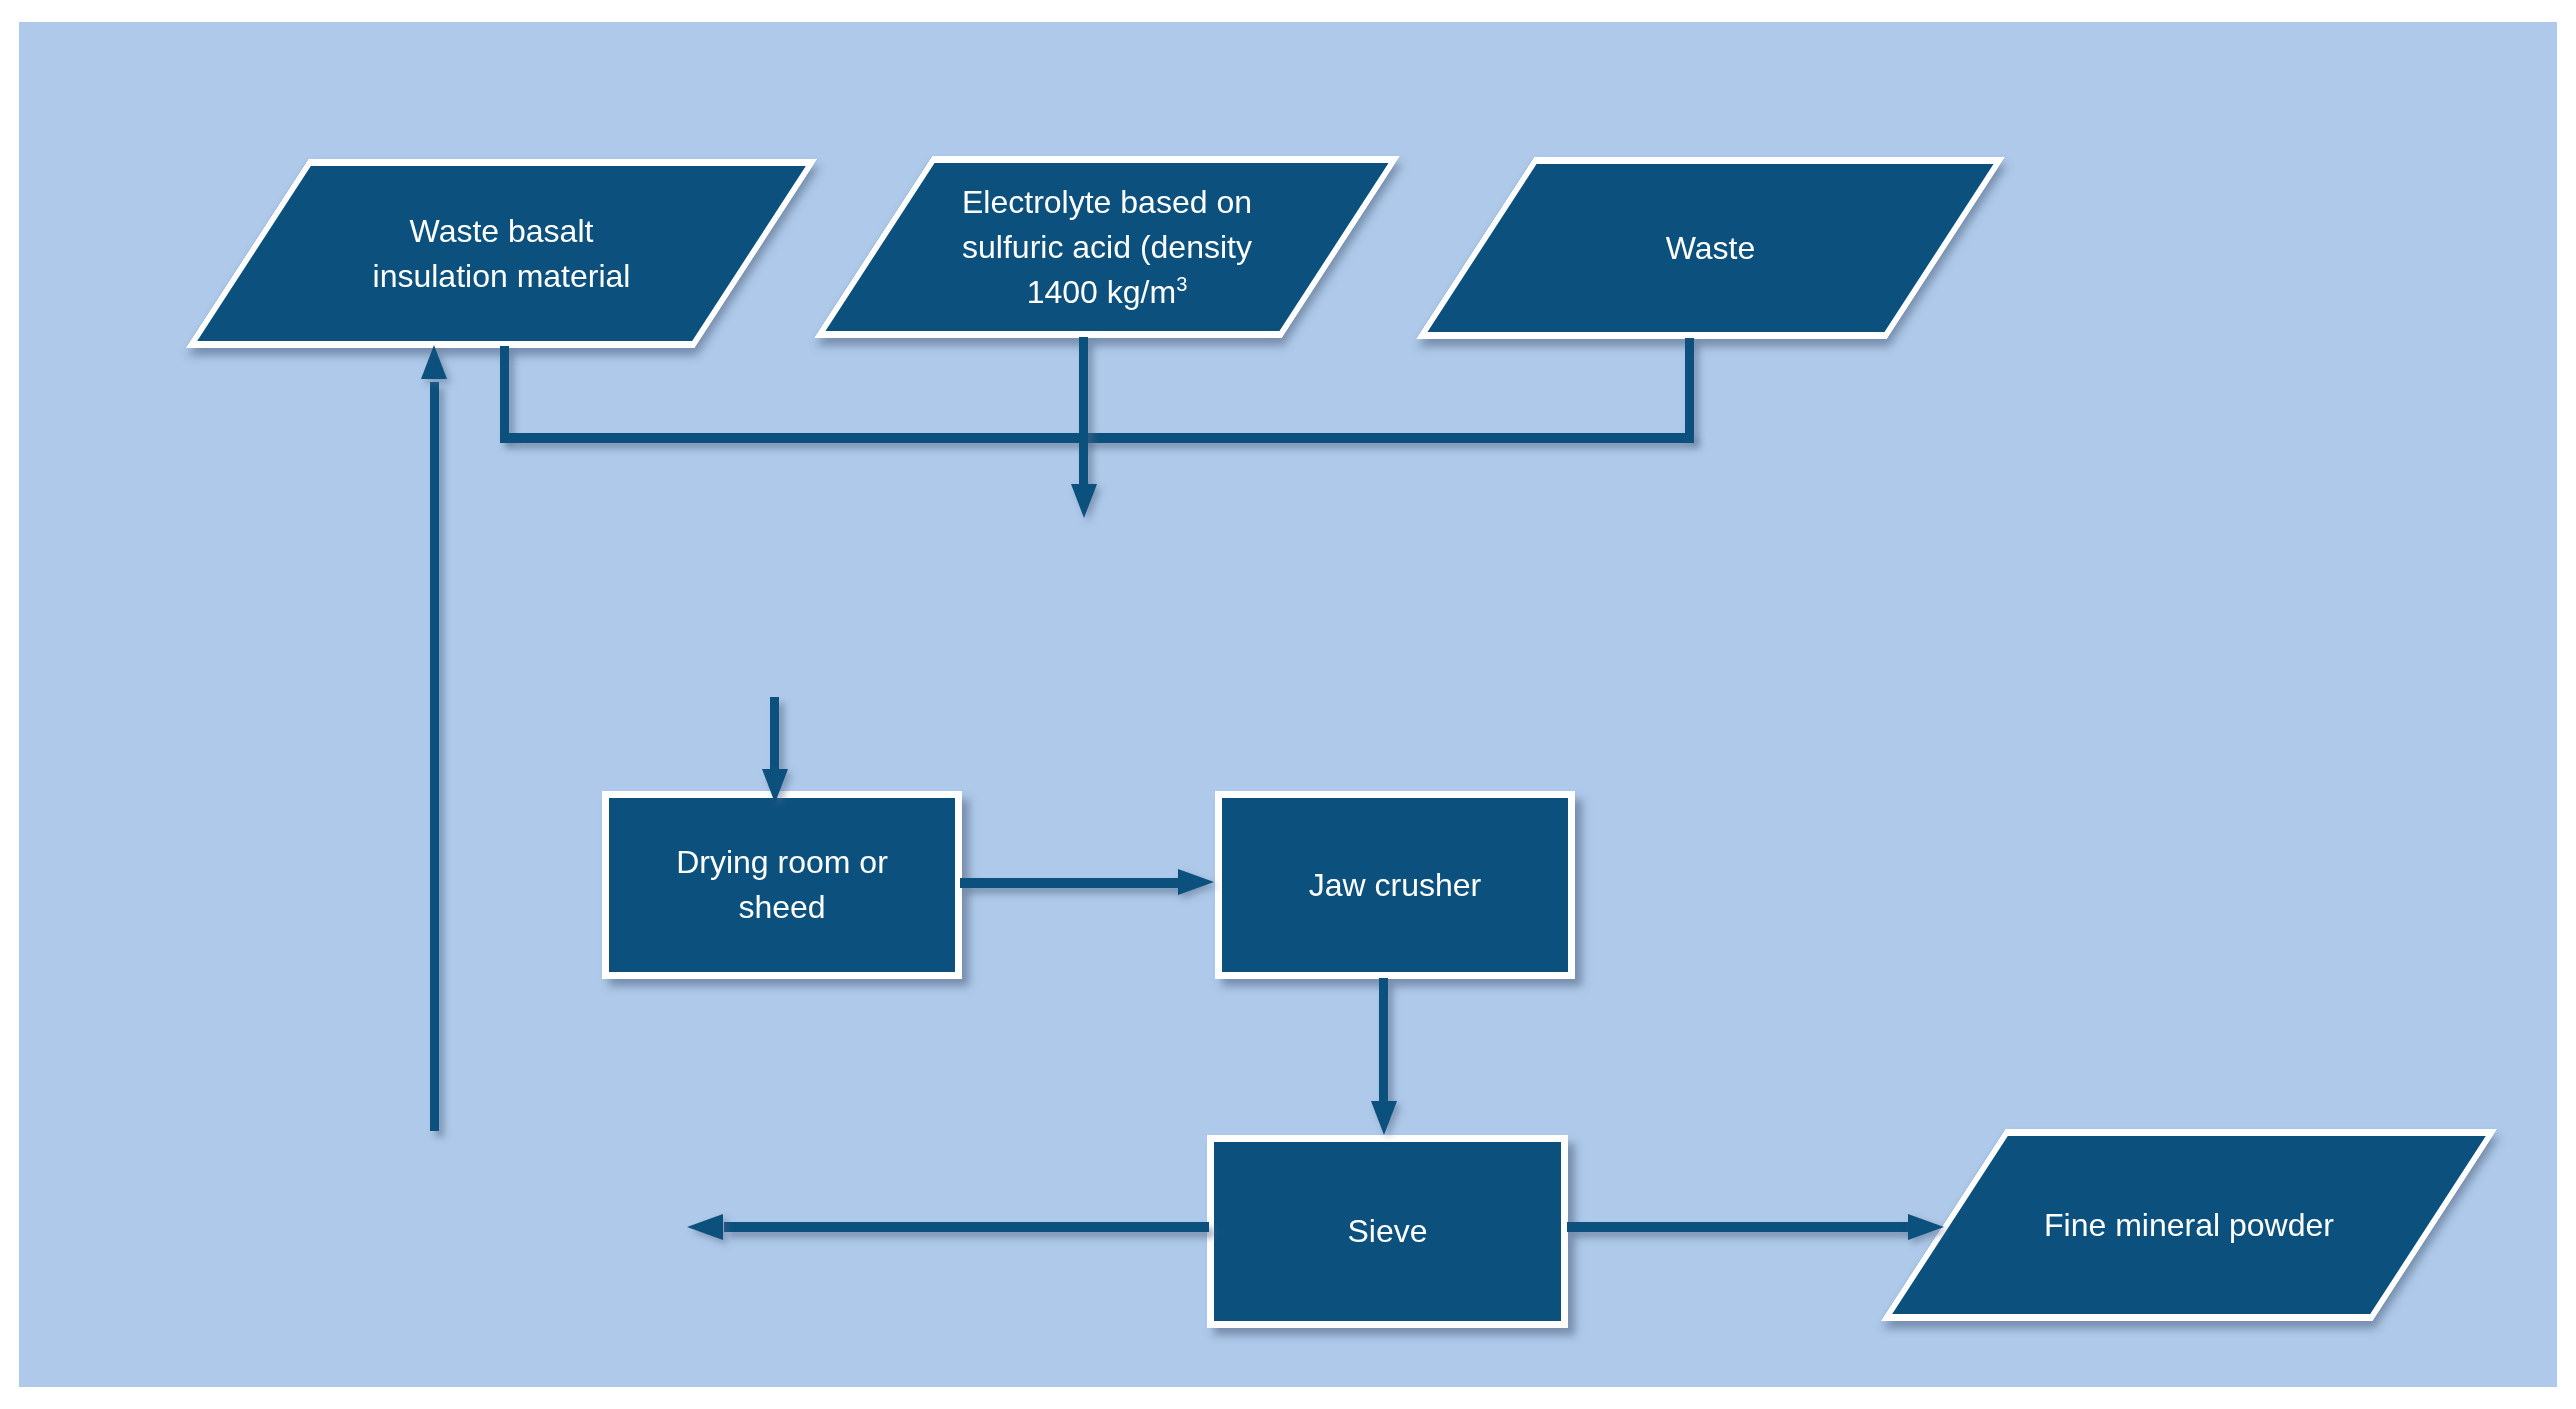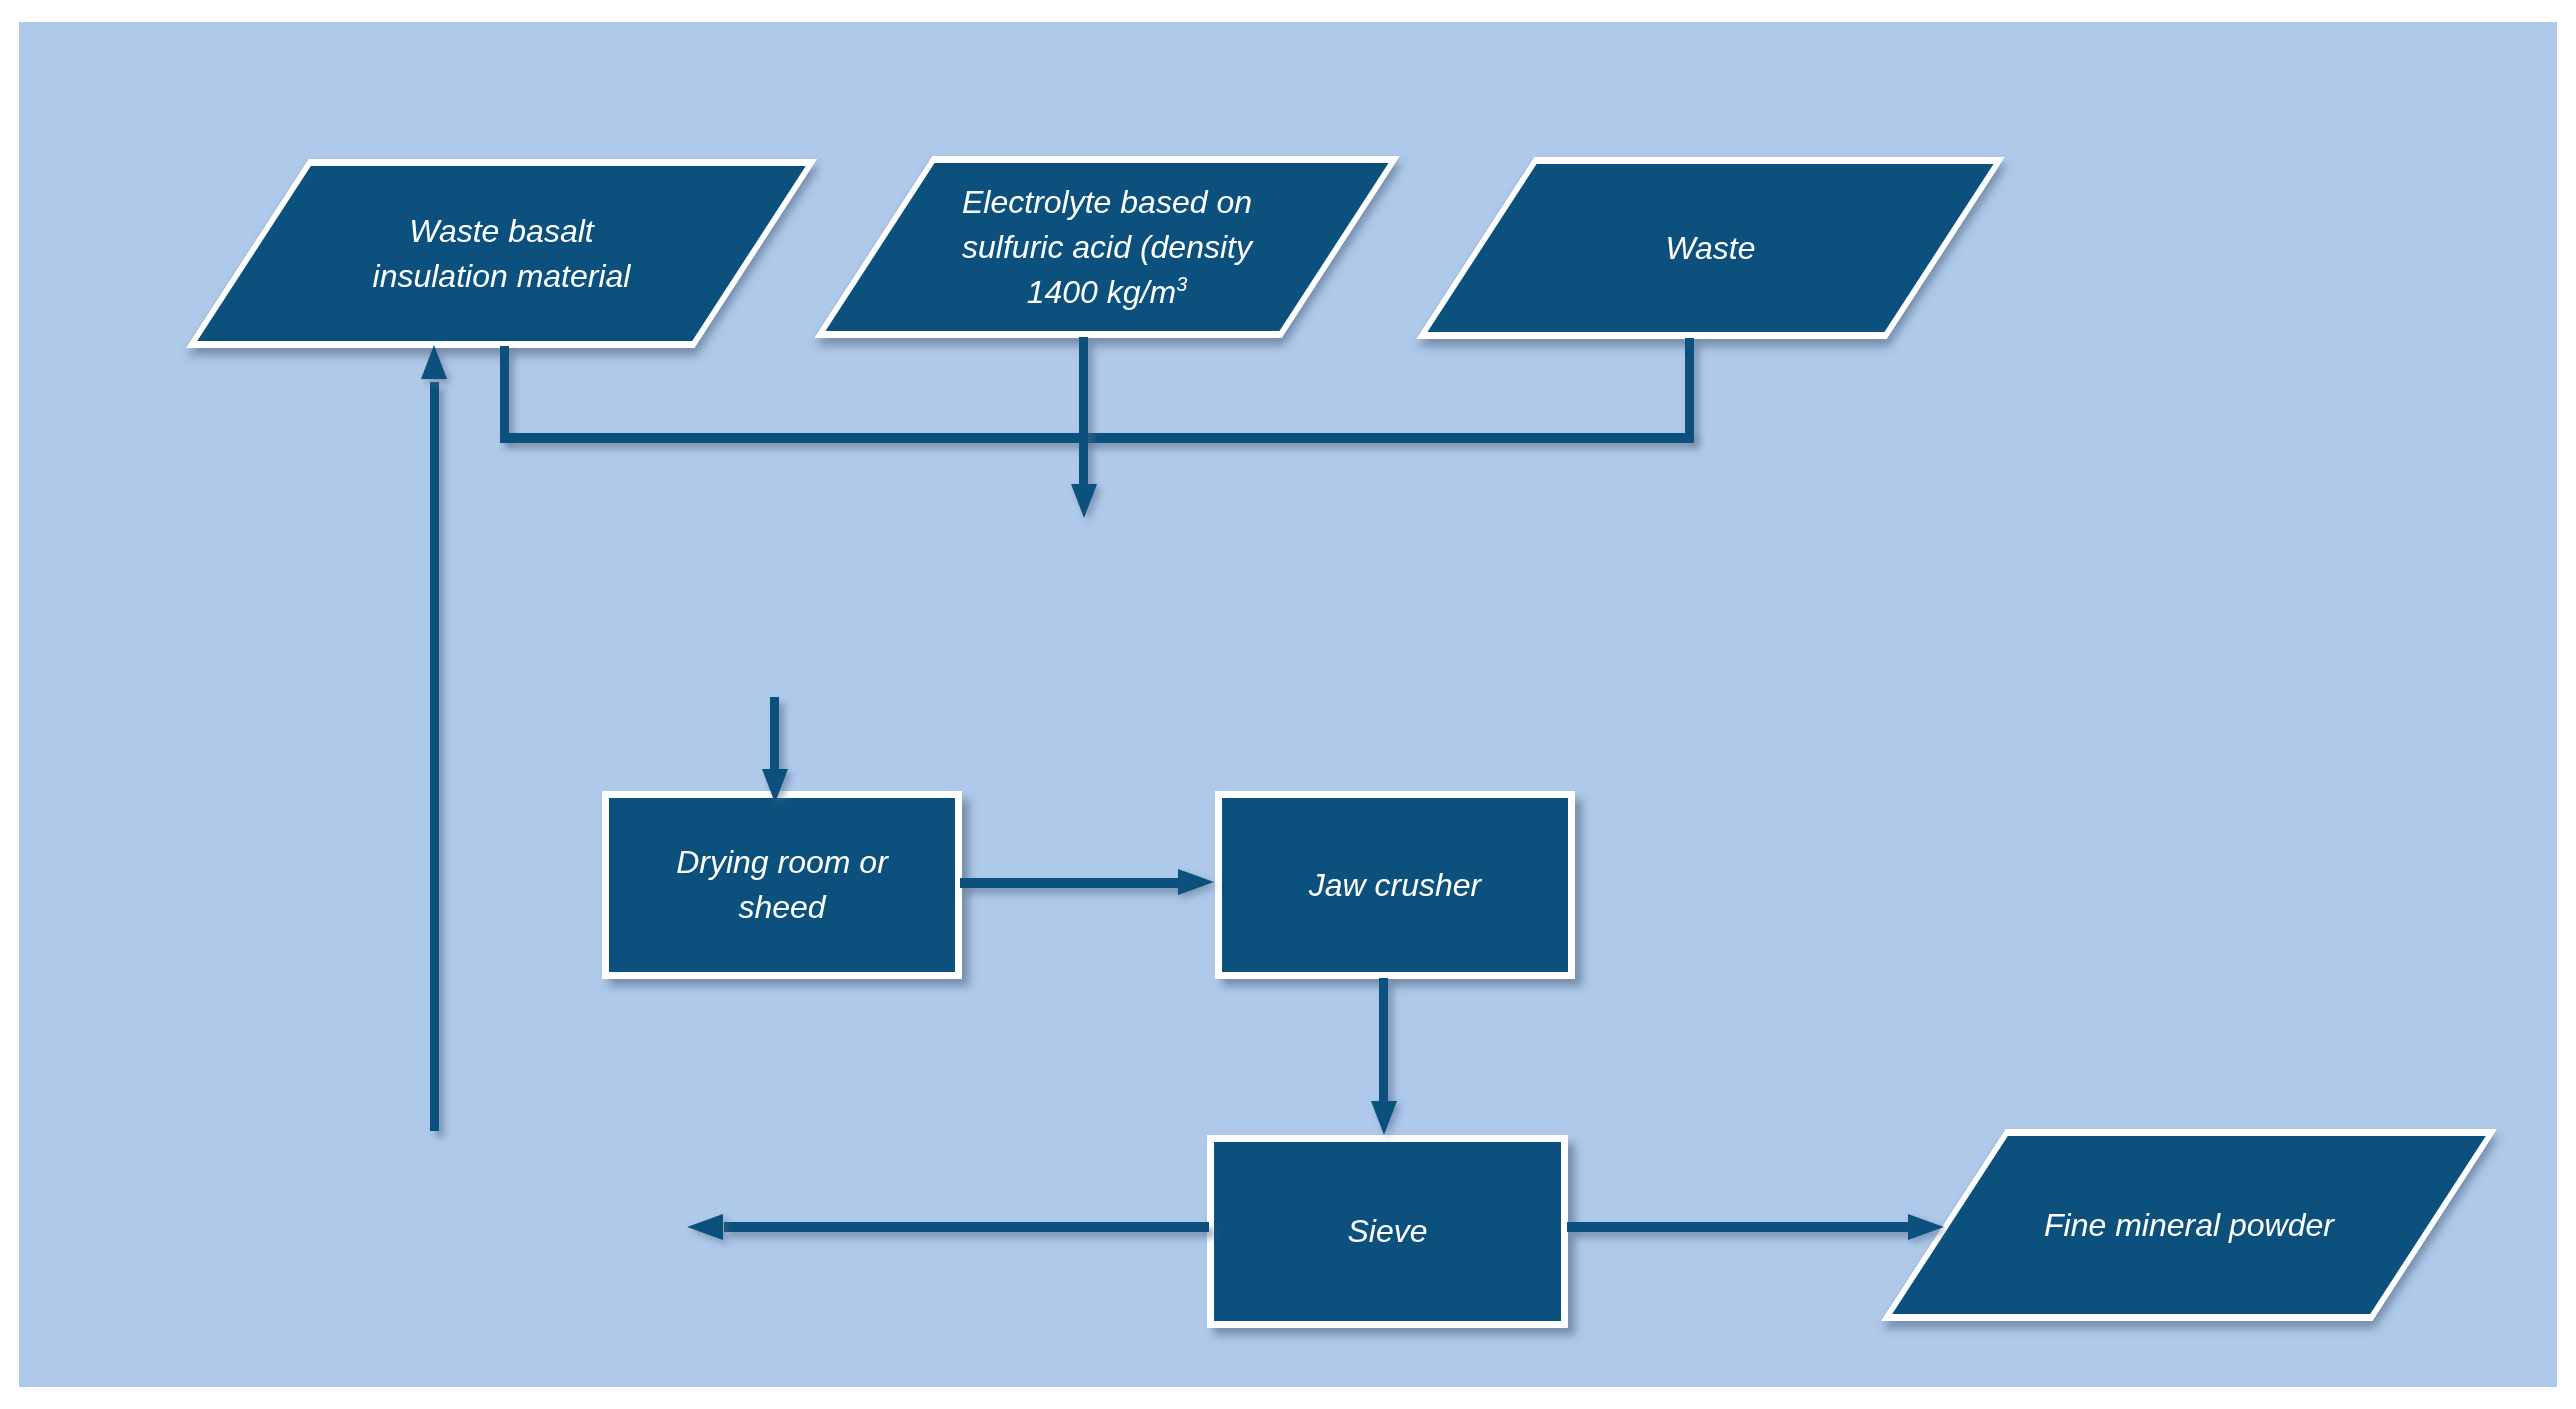--- a/index.html
+++ b/index.html
@@ -1,21 +1,21 @@
 <!DOCTYPE html>
 <html style="--bg: #AEC9E9; --fill: #0C517E; --border: #FFFFFF; --txt: #FFFFFF;font-size:9.4px"><head>
 <meta charset="utf-8">
 <style>
   :root{
     --bg:#AEC9E9; --fill:#0C517E; --border:#FFFFFF; --txt:#FFFFFF;
   }
   html,body{margin:0;padding:0;background:#FFFFFF;}
   .stage{
     position:relative;width:2576px;height:1409px;background:#FFFFFF;
-    overflow:hidden;font-family:"Liberation Sans",sans-serif;font-style:italic;
+    overflow:hidden;font-family:"Liberation Sans",sans-serif;
   }
   .canvas{
     position:absolute;left:19px;top:22.3px;right:19px;bottom:22.3px;
     background:var(--bg);
   }
   
   .node{position:absolute;}
   .node .fill{
     position:absolute;left:0;top:0;right:0;bottom:0;
     background:var(--fill);

